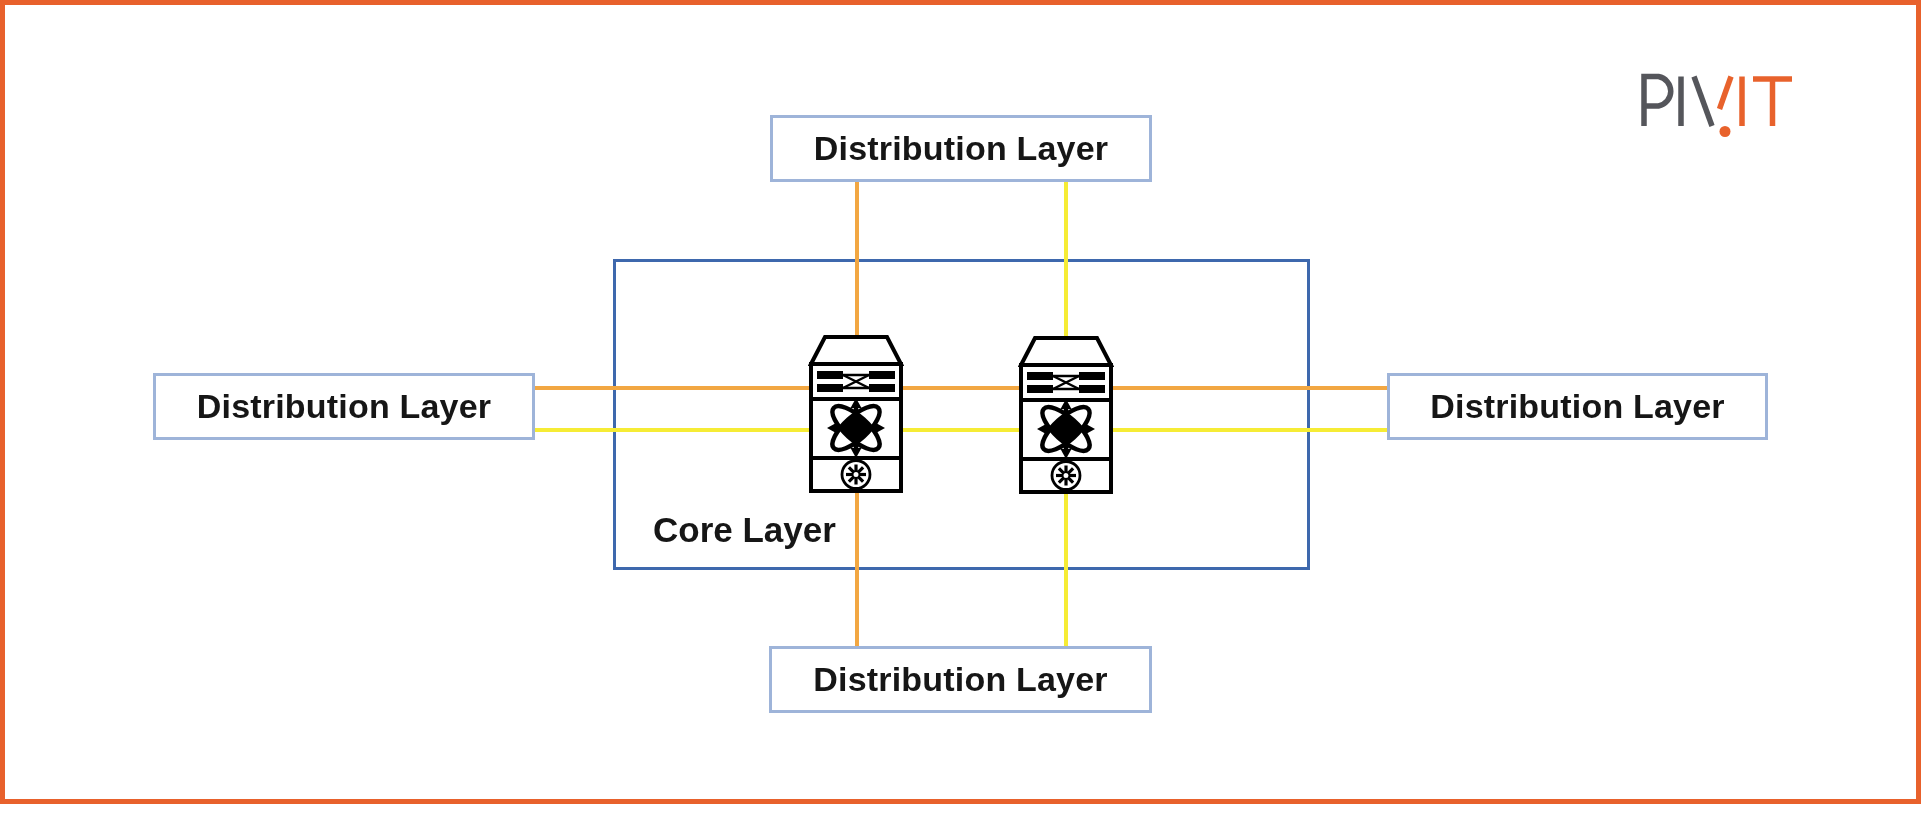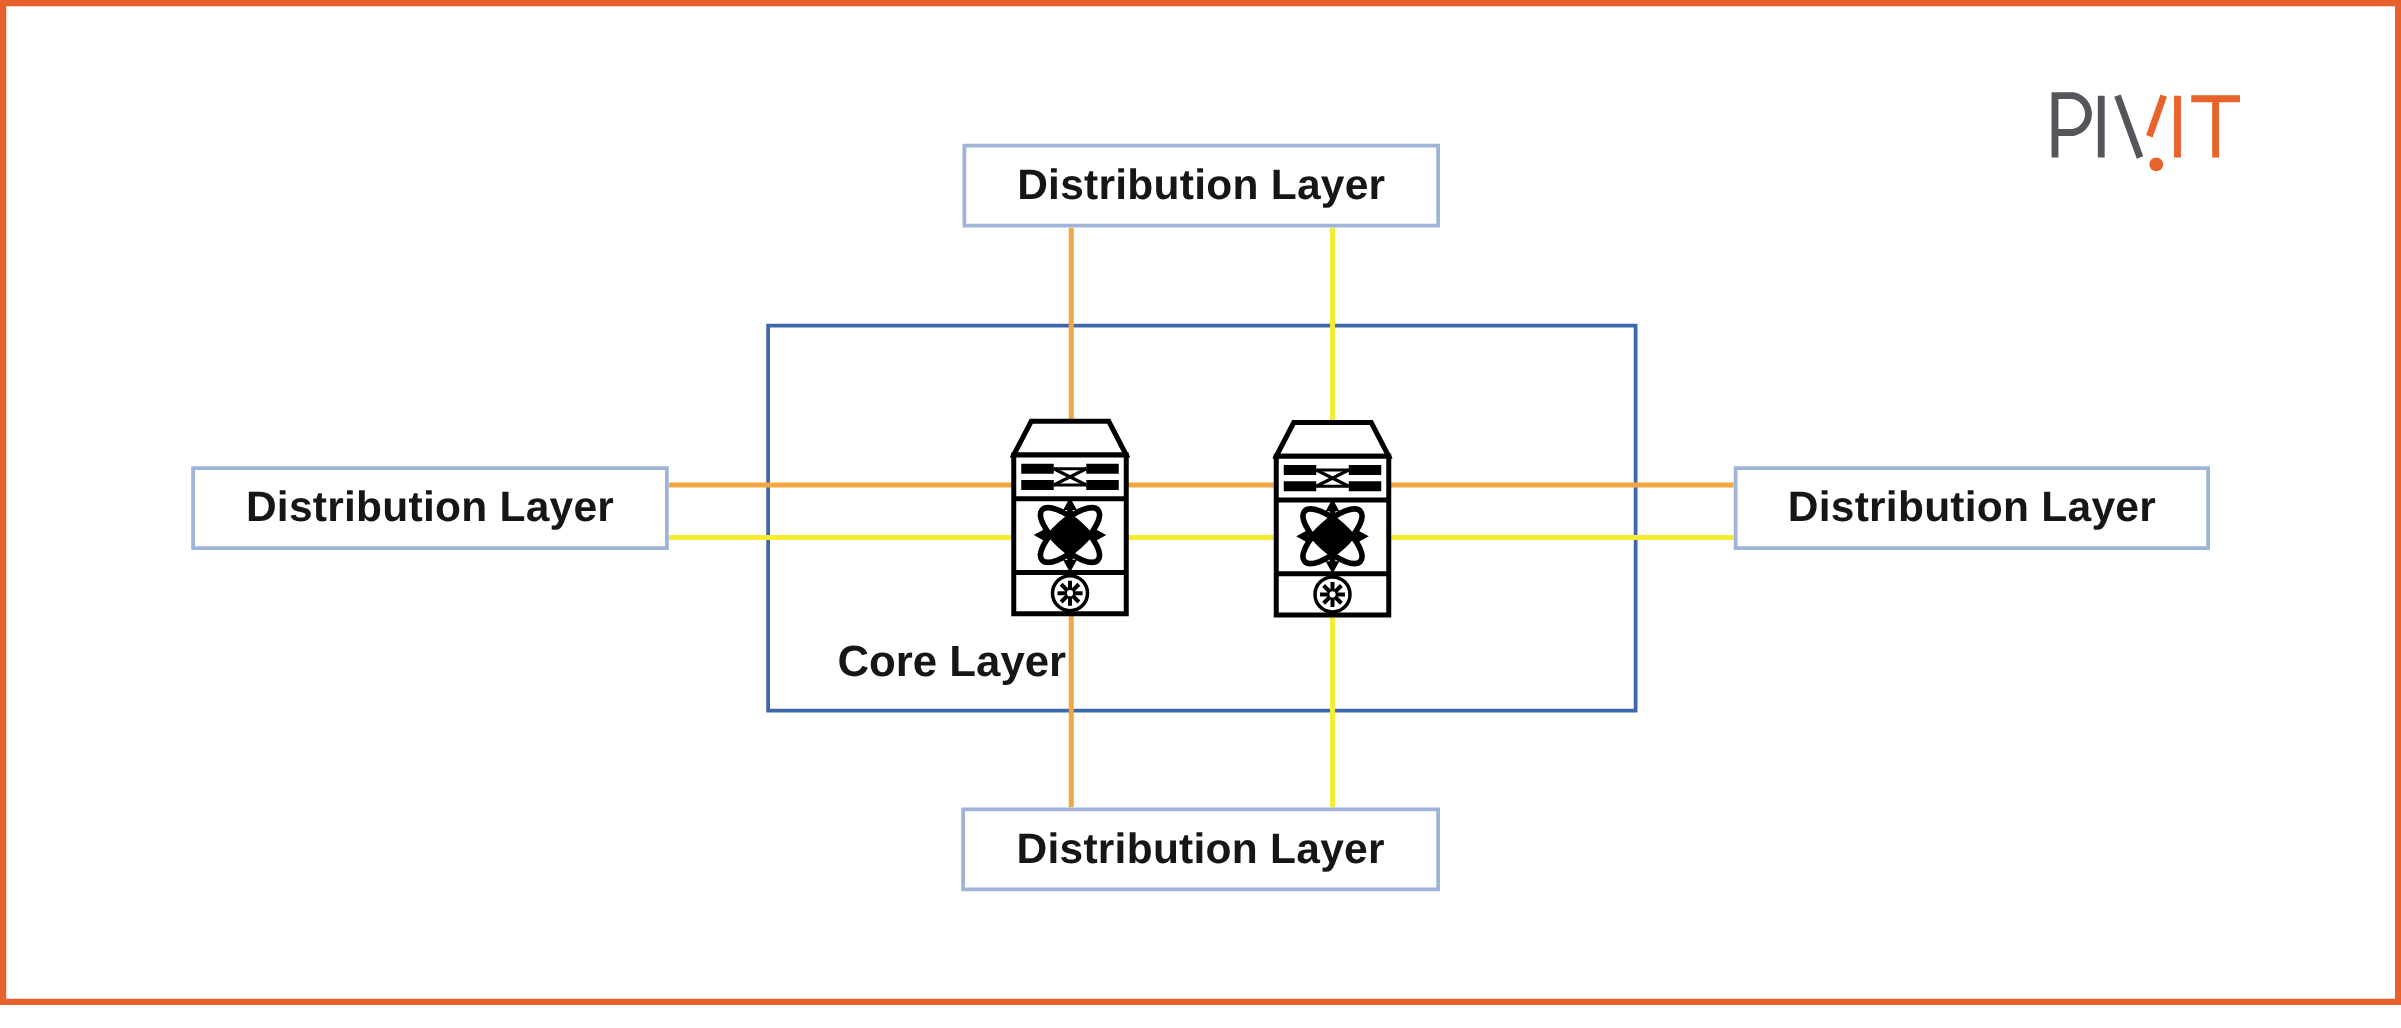--- a/index.html
+++ b/index.html
@@ -34,21 +34,21 @@
   #dist-right{left:1387px;top:373px;width:381px;height:67px;}
   #dist-bottom{left:769px;top:646px;width:383px;height:67px;}
   #core-box{
     position:absolute;left:613px;top:259px;width:697px;height:311px;
     box-sizing:border-box;
     border:3px solid var(--core-blue,#3e68ad);
     background:transparent;
     z-index:1;
   }
   #core-label{
-    position:absolute;left:670px;top:512px;
+    position:absolute;left:653px;top:512px;
     font-weight:bold;font-size:35px;color:var(--ink,#161616);
     line-height:1;z-index:5;white-space:nowrap;
   }
   #switch-caption{
     position:absolute;left:1116px;top:284px;width:180px;
     text-align:center;font-size:25px;line-height:1.22;
     color:var(--ink,#161616);z-index:5;
   }
   .link{position:absolute;z-index:2;}
   #h-orange{left:535px;top:386px;width:852px;height:4px;background:var(--link-orange,#f2a742);}

